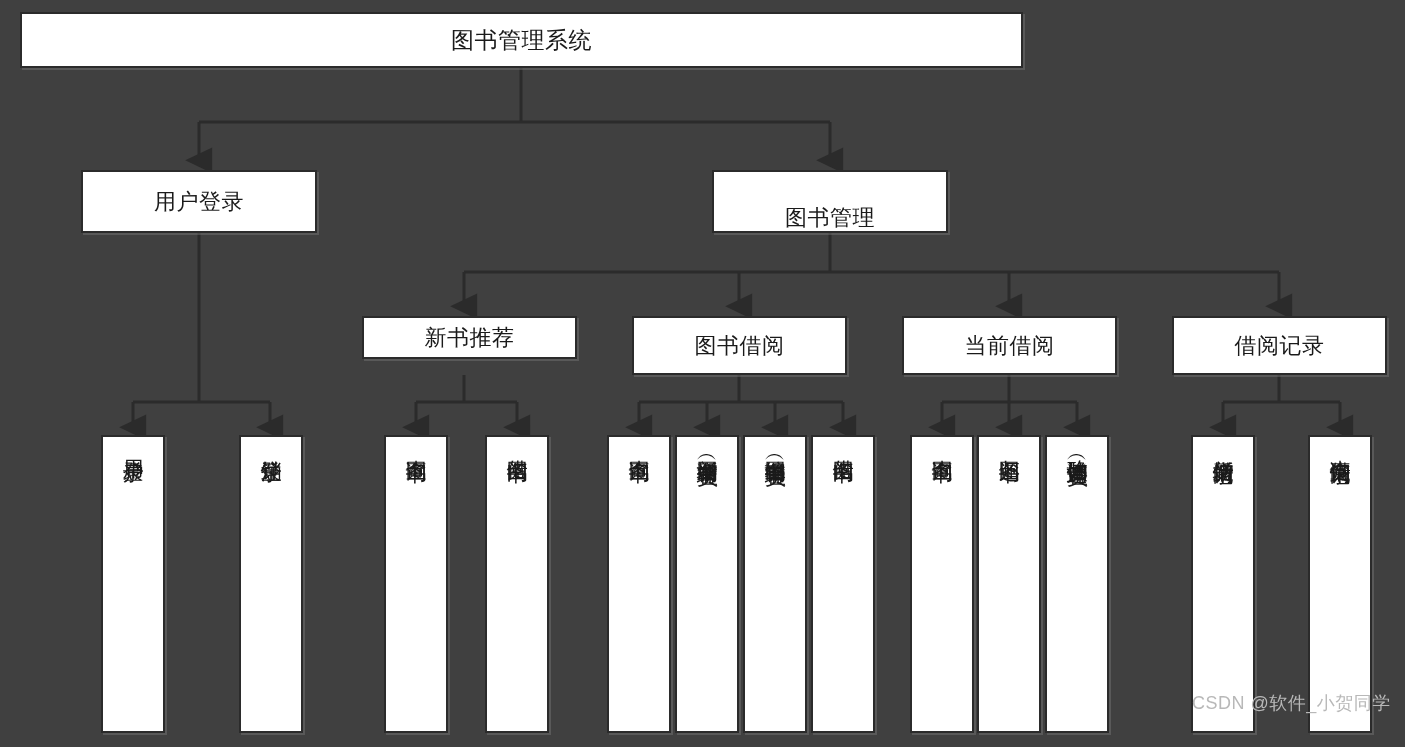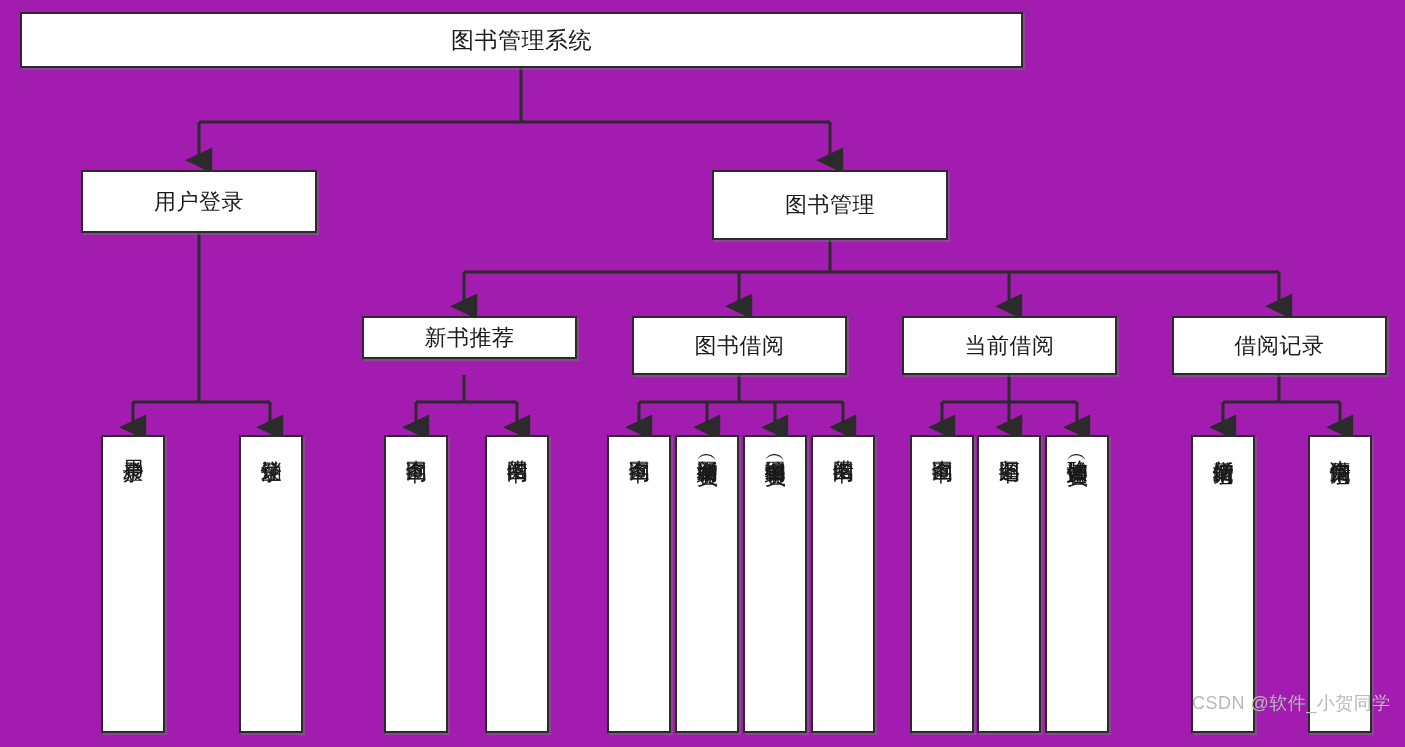--- a/index.html
+++ b/index.html
@@ -7,21 +7,21 @@
     padding: 0;
     background: #ffffff;
   }
   body {
     font-family: "Liberation Sans", "DejaVu Sans", sans-serif;
   }
   #canvas {
     position: relative;
     width: 1405px;
     height: 747px;
-    background: #a21caf;
+    background: #404040;
     overflow: hidden;
   }
   svg#edges {
     position: absolute;
     left: 0;
     top: 0;
     width: 1405px;
     height: 747px;
     pointer-events: none;
   }
@@ -122,21 +122,21 @@
     </g>
   </svg>
 
   <div class="node root" style="left:20px; top:12px; width:1003px; height:56px;">
     <span class="label">图书管理系统</span>
   </div>
 
   <div class="node" style="left:81px; top:170px; width:236px; height:63px;">
     <span class="label">用户登录</span>
   </div>
-  <div class="node" style="left:712px; top:170px; width:236px; height:70px;">
+  <div class="node" style="left:712px; top:170px; width:236px; height:63px;align-items:flex-end;">
     <span class="label">图书管理</span>
   </div>
 
   <div class="node" style="left:362px; top:316px; width:215px; height:43px;">
     <span class="label">新书推荐</span>
   </div>
   <div class="node" style="left:632px; top:316px; width:215px; height:59px;justify-content:center;">
     <span class="label">图书借阅</span>
   </div>
   <div class="node" style="left:902px; top:316px; width:215px; height:59px;">

